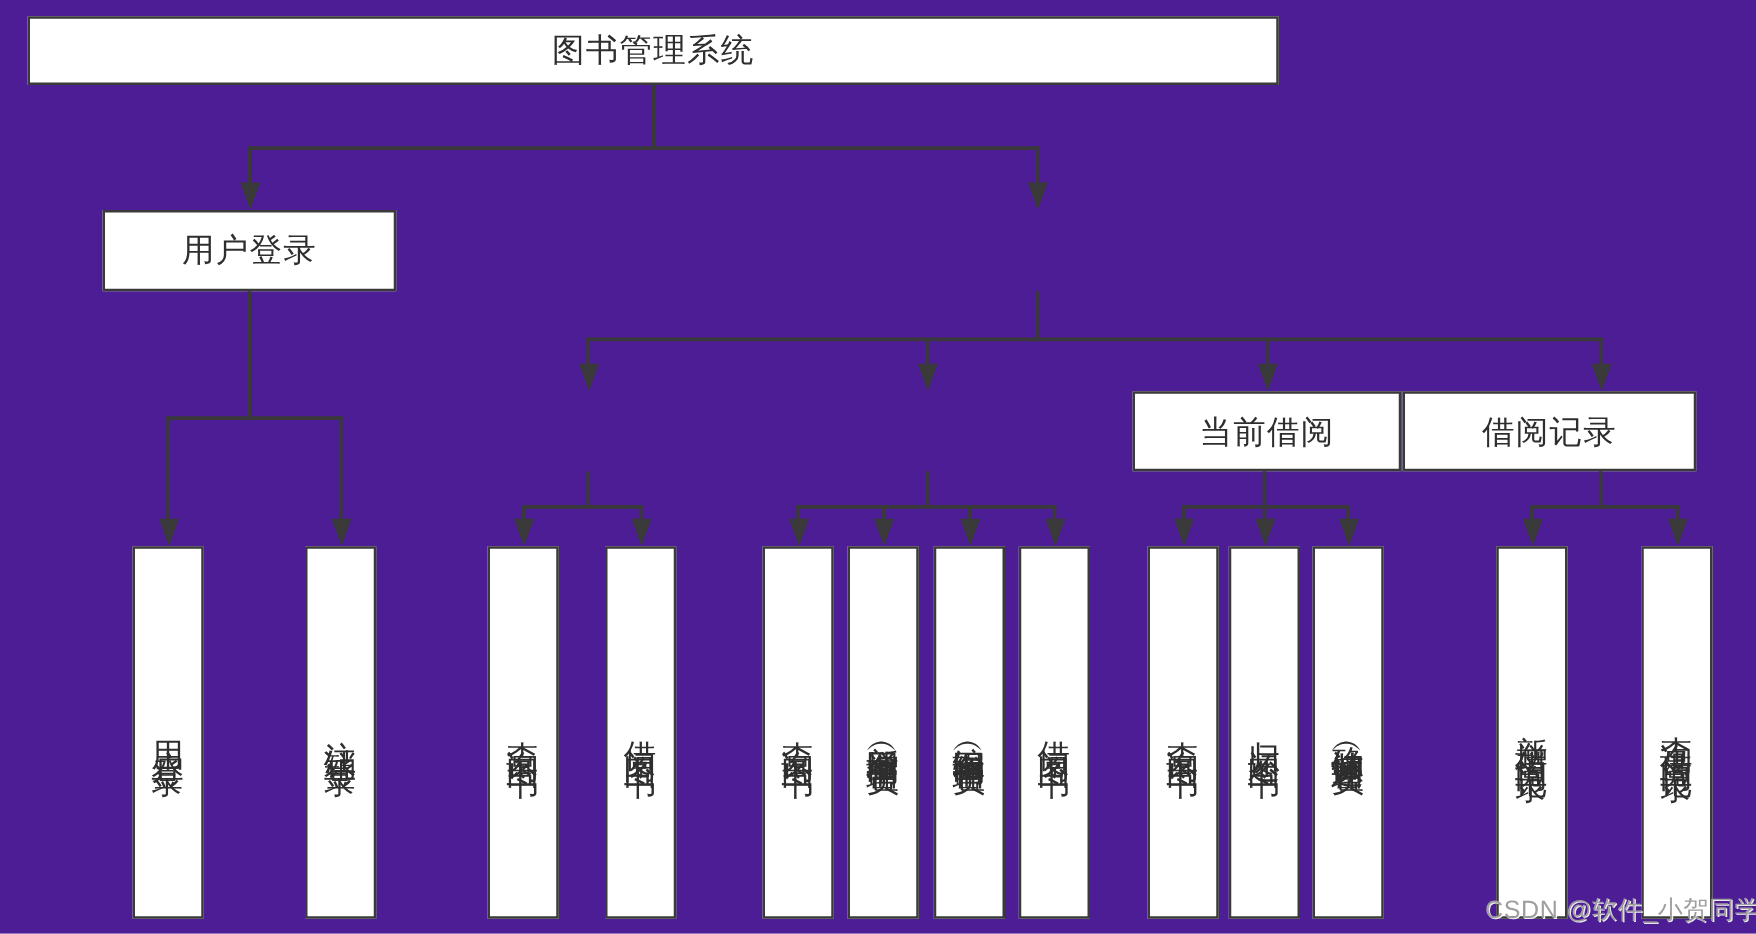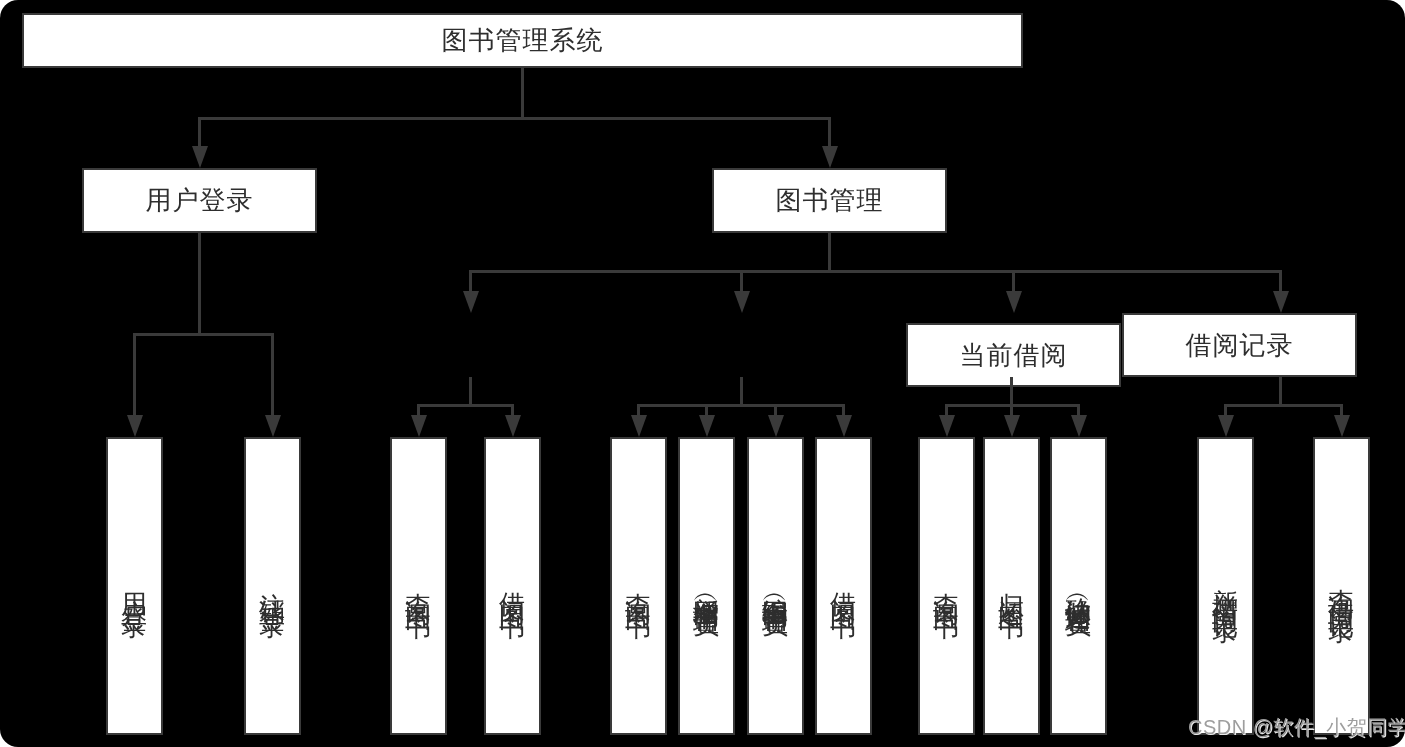--- a/index.html
+++ b/index.html
@@ -1,19 +1,18 @@
 <!DOCTYPE html>
 <html><head>
 <meta charset="utf-8">
 <style>
   html,body{margin:0;padding:0;background:#ffffff;}
   .canvas{
-    position:relative;width:1405px;height:747px;background:#000000;overflow:hidden;
+    position:relative;width:1405px;height:747px;background:#4c1d95;overflow:hidden;
     font-family:"Liberation Sans","DejaVu Sans",sans-serif;
-    border-radius:18px;
   }
   .box{
     position:absolute;box-sizing:border-box;background:#ffffff;
     border:2.5px solid #3a3a3a;color:#2e2e2e;
     display:flex;align-items:center;justify-content:center;
   }
   .hbox{font-size:26px;letter-spacing:1px;}
   .vbox{top:437px;width:57px;height:298px;}
   .vtext{writing-mode:vertical-rl;line-height:1.0;font-size:26px;color:#2e2e2e;}
   .ls4 .vtext{letter-spacing:7px;}
@@ -37,25 +36,22 @@
 
 <div class="canvas">
 
   <div class="box hbox" style="left:22px;top:13px;width:1001px;height:55px">
     <span>图书管理系统</span>
   </div>
 
   <div class="box hbox" style="left:82px;top:168px;width:235px;height:65px">
     <span>用户登录</span>
   </div>
-  <div class="box hbox" style="left:712px;top:168px;width:235px;height:65px">
-    <span>图书管理</span>
-  </div>
 
-  <div class="box hbox" style="left:906px;top:323px;width:215px;height:64px">
+  <div class="box hbox" style="left:906px;top:313px;width:215px;height:64px">
     <span>当前借阅</span>
   </div>
   <div class="box hbox" style="left:1122px;top:313px;width:235px;height:64px">
     <span>借阅记录</span>
   </div>
 
   <div class="box vbox ls4" style="left:106px">
     <span class="vtext">用户登录</span>
   </div>
   <div class="box vbox ls4" style="left:244px">

